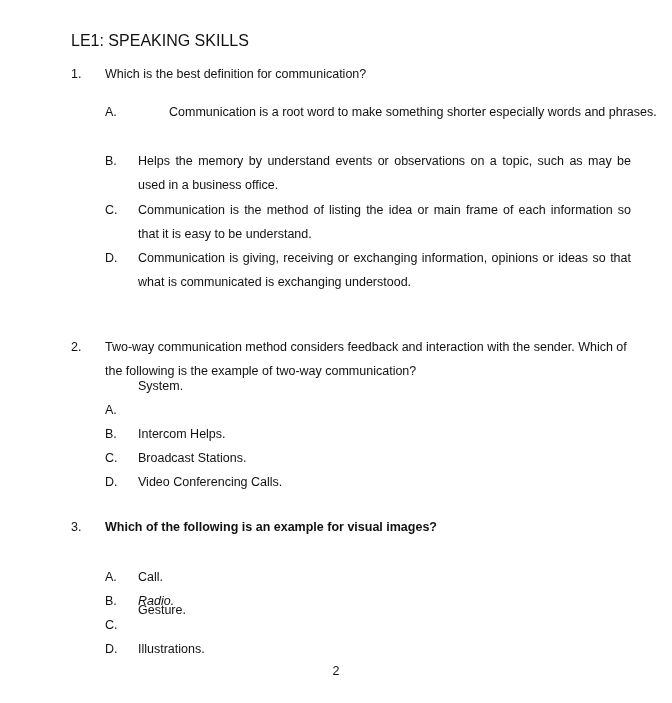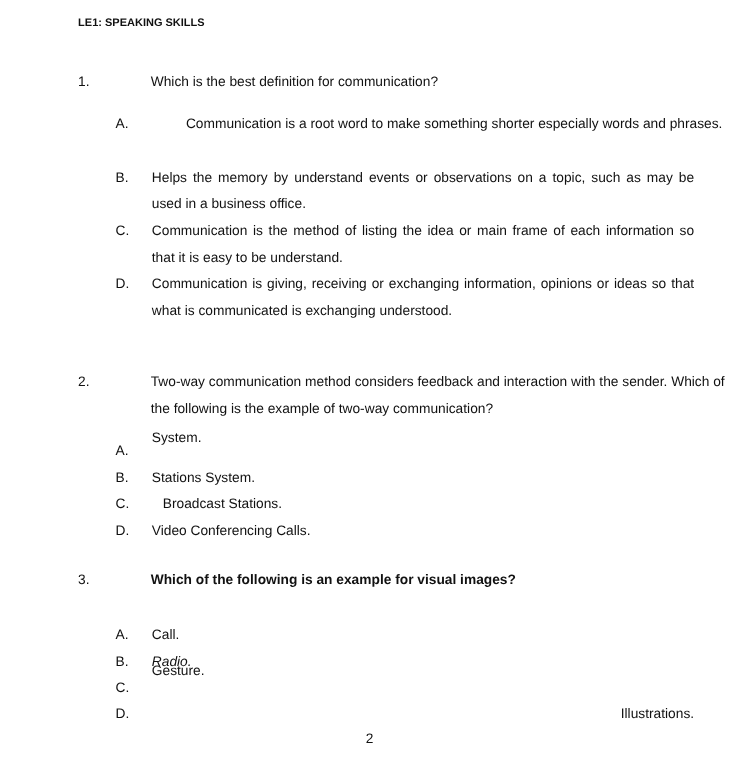--- a/index.html
+++ b/index.html
@@ -2,25 +2,25 @@
 <html><head>
 <meta charset="utf-8">
 <style>
   html, body { margin: 0; padding: 0; background: #ffffff; }
   body {
     width: 672px; height: 703px; position: relative; overflow: hidden;
     font-family: "Liberation Sans", sans-serif; color: #111111; font-size: 12.5px;
   }
   .page { position: absolute; left: 0; top: 0; width: 672px; height: 703px; }
   .title {
-    position: absolute; left: 71px; top: 16px; font-weight: bold; font-size: 10px;
+    position: absolute; left: 71px; top: 32px; font-weight: normal; font-size: 16px;
     letter-spacing: 0;
   }
   .qnum { position: absolute; left: 71px; }
-  .qtext { position: absolute; left: 105px; width: 530px; line-height: 24px; margin-left: 32px; }
+  .qtext { position: absolute; left: 105px; width: 530px; line-height: 24px; }
   .olabel { position: absolute; left: 105px; }
   .otext { position: absolute; left: 138px; width: 493px; line-height: 24px; }
   .justify { text-align: justify; text-align-last: left; }
   .pagenum { position: absolute; left: 0; width: 672px; top: 664px; text-align: center; font-size: 12.5px; }
 </style>
 </head>
 <body>
 
 <div class="page">
   <div class="title">LE1: SPEAKING SKILLS</div>
@@ -40,43 +40,43 @@
 
     <div class="olabel" style="top:251px;">D.</div>
     <div class="otext justify" style="top:246px;">Communication is giving, receiving or exchanging information, opinions or ideas so that what is communicated is exchanging understood.</div>
   </div>
 
   <div>
     <div class="qnum" style="top:340px;">2.</div>
     <div class="qtext" style="top:335px; width:535px;">Two-way communication method considers feedback and interaction with the sender. Which of the following is the example of two-way communication?</div>
 
     <div class="olabel" style="top:403px;">A.</div>
-    <div class="otext" style="top:386px;">System.</div>
+    <div class="otext" style="top:374px;">System.</div>
 
     <div class="olabel" style="top:427px;">B.</div>
-    <div class="otext" style="top:422px;">Stations System.</div>
+    <div class="otext" style="top:422px;">Intercom Helps.</div>
 
     <div class="olabel" style="top:451px;">C.</div>
-    <div class="otext" style="top:446px;margin-left:10px;">Broadcast Stations.</div>
+    <div class="otext" style="top:446px;">Broadcast Stations.</div>
 
     <div class="olabel" style="top:475px;">D.</div>
     <div class="otext" style="top:470px;">Video Conferencing Calls.</div>
   </div>
 
   <div>
     <div class="qnum" style="top:520px;">3.</div>
     <div class="qtext" style="top:515px;font-weight:bold;">Which of the following is an example for visual images?</div>
 
     <div class="olabel" style="top:570px;">A.</div>
     <div class="otext" style="top:565px;">Call.</div>
 
     <div class="olabel" style="top:594px;">B.</div>
     <div class="otext" style="top:589px;font-style:italic;">Radio.</div>
 
     <div class="olabel" style="top:618px;">C.</div>
     <div class="otext" style="top:598px;">Gesture.</div>
 
     <div class="olabel" style="top:642px;">D.</div>
-    <div class="otext" style="top:637px;text-align:right;">Illustrations.</div>
+    <div class="otext" style="top:637px;">Illustrations.</div>
   </div>
 
   <div class="pagenum">2</div>
 </div>
 
 </body></html>

